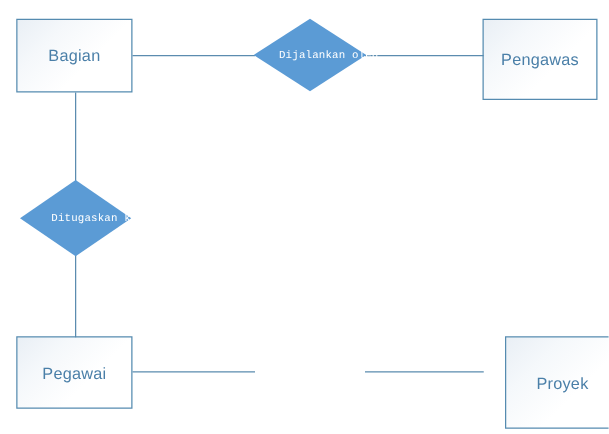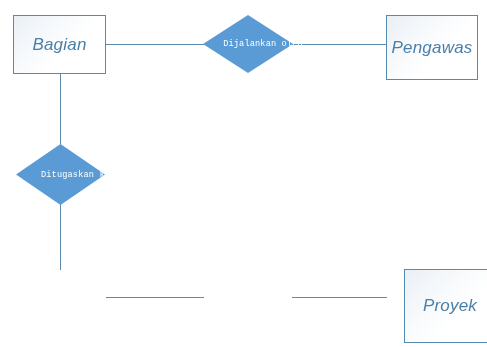--- a/index.html
+++ b/index.html
@@ -22,26 +22,25 @@
   .entity {
     position: absolute;
     box-sizing: border-box;
     border: 1px solid #558BB0;
     background: linear-gradient(135deg, #e9eff5 0%, #f5f8fb 28%, #ffffff 62%, #ffffff 100%);
     display: flex;
     align-items: center;
     justify-content: center;
   }
   .entity-label {
-    font-size: 17px;
+    font-size: 13px;
     color: #4A7FA8;
     letter-spacing: 0.2px;
     white-space: nowrap;
     text-align: center;
-    font-style: italic;
   }
 
   
   .rel {
     position: absolute;
   }
   .rel svg {
     position: absolute;
     left: 0;
     top: 0;
@@ -82,20 +81,23 @@
     <div class="conn v" style="left: 60px; top: 74px; height: 71px;"></div>
     <div class="conn v" style="left: 60px; top: 204px; height: 66px;"></div>
     <div class="conn h" style="left: 106px; top: 297px; width: 98px;"></div>
     <div class="conn h" style="left: 292px; top: 297px; width: 95px;"></div>
     <div class="entity" style="left: 13px; top: 15px; width: 93px; height: 59px;">
       <span class="entity-label">Bagian</span>
     </div>
     <div class="entity" style="left: 386px; top: 15px; width: 92px; height: 65px;">
       <span class="entity-label">Pengawas</span>
     </div>
+    <div class="entity" style="left: 13px; top: 269px; width: 93px; height: 58px;">
+      <span class="entity-label">Pegawai</span>
+    </div>
     <div class="entity" style="left: 404px; top: 269px; width: 92px; height: 74px;">
       <span class="entity-label">Proyek</span>
     </div>
     <div class="rel" style="left: 203px; top: 15px; width: 90px; height: 58px;">
       <svg width="90" height="58" viewBox="0 0 90 58">
         <polygon points="45,0 90,29 45,58 0,29" fill="#5B9BD5"></polygon>
       </svg>
       <span class="rel-label">Dijalankan oleh</span>
     </div>
     <div class="rel" style="left: 16px; top: 144px; width: 89px; height: 61px;">

